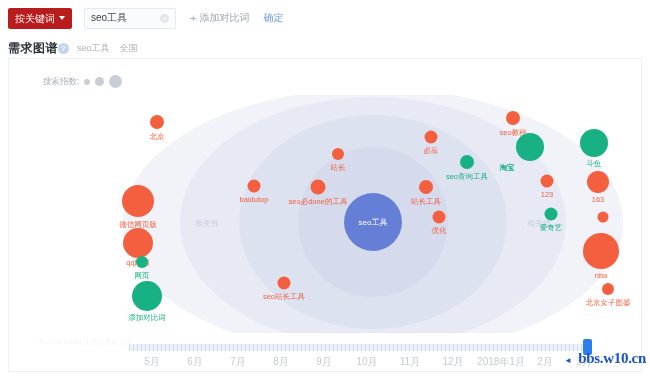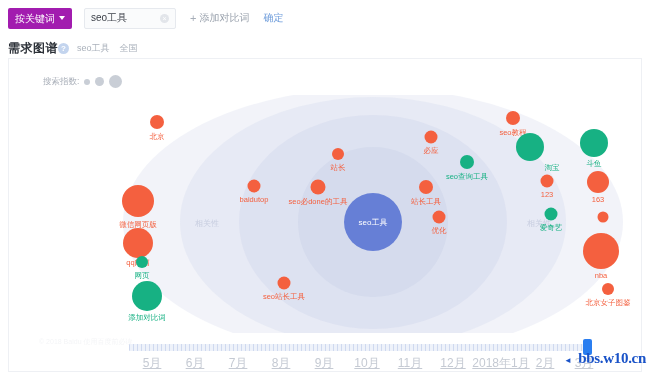--- a/index.html
+++ b/index.html
@@ -11,21 +11,21 @@
   }
   .app{position:relative;width:650px;height:380px;}
 
   
   .topbar{
     position:absolute;left:0;top:0;width:650px;height:36px;
     background:#fff;display:flex;align-items:center;padding-left:8px;
     box-sizing:border-box;
   }
   .kw-select{
-    height:21px;line-height:21px;background:#a21caf;color:#fff;
+    height:21px;line-height:21px;background:#b91c1c;color:#fff;
     font-size:10px;border-radius:2px;padding:0 7px;display:flex;
     align-items:center;gap:4px;cursor:pointer;white-space:nowrap;
   }
   .caret{
     width:0;height:0;border-left:3px solid transparent;
     border-right:3px solid transparent;border-top:4px solid #ffffff;
     display:inline-block;
   }
   .kw-box{
     margin-left:12px;height:21px;min-width:92px;background:#fafbfc;
@@ -130,22 +130,22 @@
     border-radius:1px;
   }
   .slider-handle{
     position:absolute;right:-3px;top:-2px;width:9px;height:16px;
     background:#2a7ef0;border-radius:2px;cursor:ew-resize;
   }
   .axis{
     position:absolute;left:0;top:296px;width:634px;height:16px;
   }
   .axis-tick{
-    position:absolute;font-size:12px;color:#c5cad3;
-    transform:translate(-50%,0);white-space:nowrap;text-decoration:underline;
+    position:absolute;font-size:10px;color:#c5cad3;
+    transform:translate(-50%,0);white-space:nowrap;
   }
   .watermark{
     position:absolute;right:4px;top:350px;font-size:15px;font-weight:bold;
     color:#1a53c8;letter-spacing:-.3px;
     font-family:"Liberation Serif","DejaVu Serif",serif;
   }
   .wm-arrow{
     position:absolute;right:78px;top:356px;font-size:8px;color:#1a53c8;
   }
 </style>
@@ -239,21 +239,21 @@
       <div class="bubble up" style="left:504px;top:23px;width:14px;height:14px;"></div>
       <div class="blabel" style="left:504px;top:33px;">seo教程</div>
 
       <div class="bubble up" style="left:417px;top:92px;width:14px;height:14px;"></div>
       <div class="blabel" style="left:417px;top:102px;">站长工具</div>
 
       <div class="bubble up" style="left:430px;top:122px;width:13px;height:13px;"></div>
       <div class="blabel" style="left:430px;top:131px;">优化</div>
 
       <div class="bubble down" style="left:521px;top:52px;width:28px;height:28px;"></div>
-      <div class="blabel down" style="left:543px;top:68px;">淘宝</div>
+      <div class="blabel down" style="left:498px;top:68px;font-weight:bold;">淘宝</div>
 
       <div class="bubble up" style="left:538px;top:86px;width:13px;height:13px;"></div>
       <div class="blabel" style="left:538px;top:95px;">123</div>
 
       <div class="bubble down" style="left:542px;top:119px;width:13px;height:13px;"></div>
       <div class="blabel down" style="left:542px;top:128px;">爱奇艺</div>
 
       <div class="bubble down" style="left:585px;top:48px;width:28px;height:28px;"></div>
       <div class="blabel down" style="left:585px;top:64px;">斗鱼</div>
 

